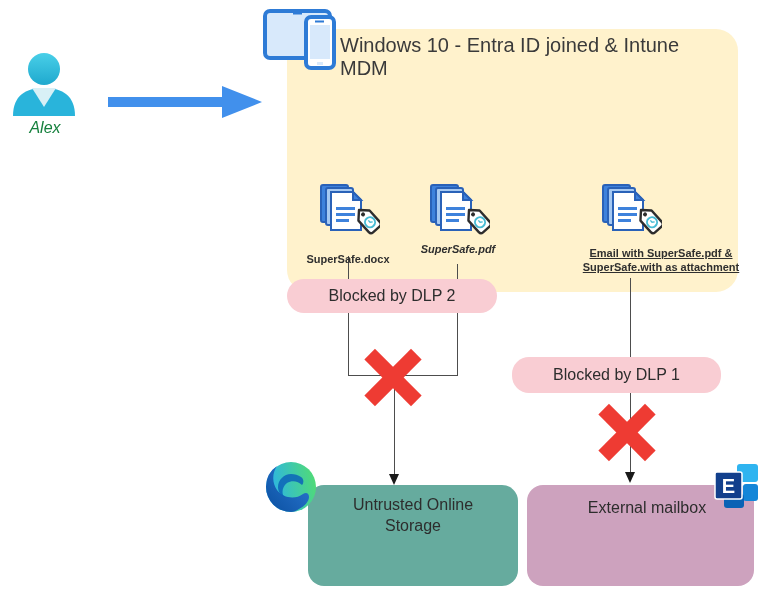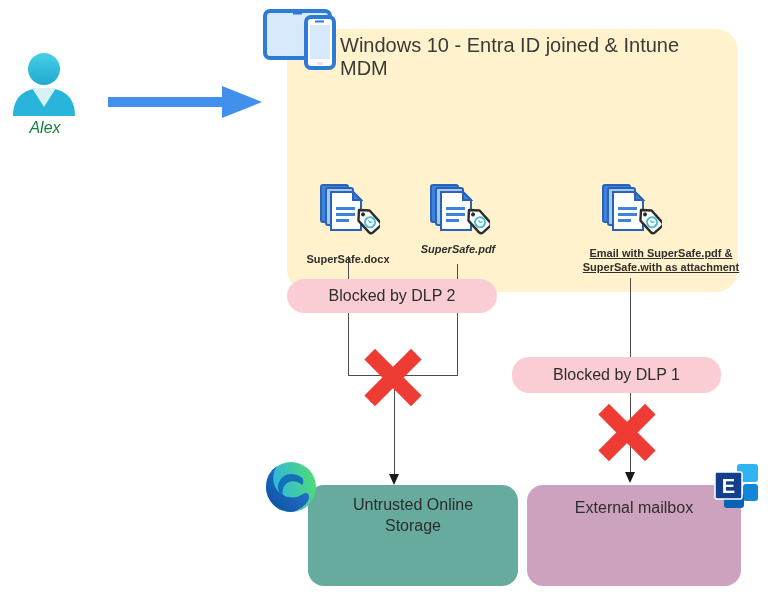--- a/index.html
+++ b/index.html
@@ -37,21 +37,21 @@
   .dlp1{left:512px;top:357px;width:209px;height:36px;line-height:36px;}
   
   .xmark{width:58px;height:58px;z-index:5;}
   .xmark span{position:absolute;left:-4px;top:21.5px;width:66px;height:15px;background:#EE3B33;}
   .xmark .b1{transform:rotate(45deg);} .xmark .b2{transform:rotate(-45deg);}
   .xleft{left:364px;top:348px;} .xright{left:598px;top:403px;}
   
   .dest-box{border-radius:16px;z-index:3;text-align:center;font-size:16px;color:#2d2d2d;}
   .storage{left:288px;top:485px;width:210px;height:101px;background:#66AB9E;margin-left:20px;}
   .storage-text{margin:9px auto 0;width:160px;line-height:21px;}
-  .mailbox{left:527px;top:485px;width:214px;height:101px;background:#CDA2BE;}
+  .mailbox{left:527px;top:485px;width:214px;height:101px;background:#CDA2BE;padding-left:13px;}
   .mailbox-text{margin:14px auto 0;width:180px;}
   
   .edge-icon{left:265px;top:461px;width:52px;height:52px;z-index:6;}
   .exch-icon{left:712px;top:462px;width:50px;height:50px;z-index:6;}
   .devices-icon{left:262px;top:4px;width:84px;height:68px;z-index:3;}
   .person-icon{left:10px;top:50px;width:70px;height:68px;}
   .flow-arrow{left:108px;top:82px;width:156px;height:40px;}
 </style>
 </head>
 <body>

